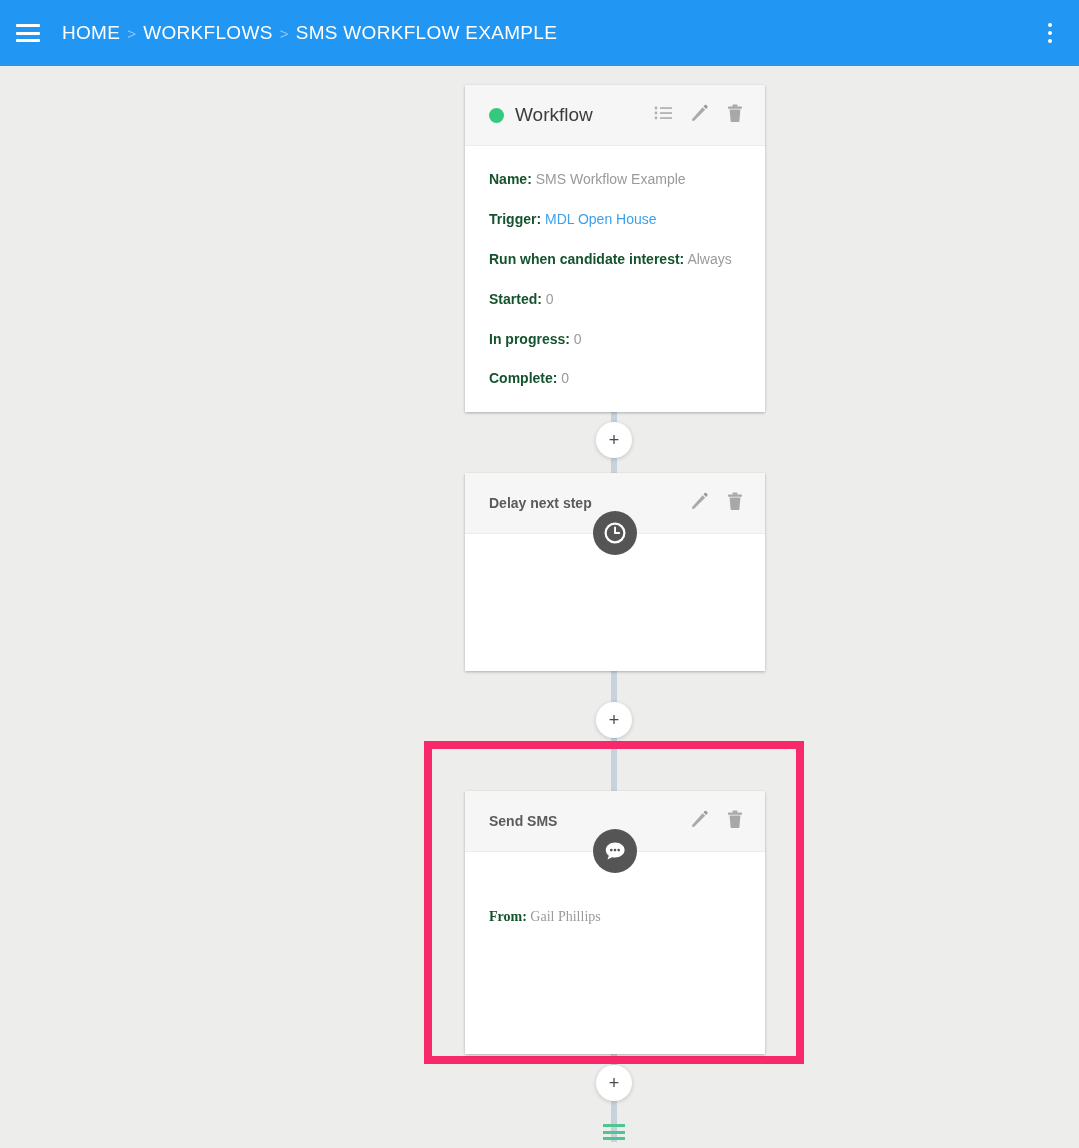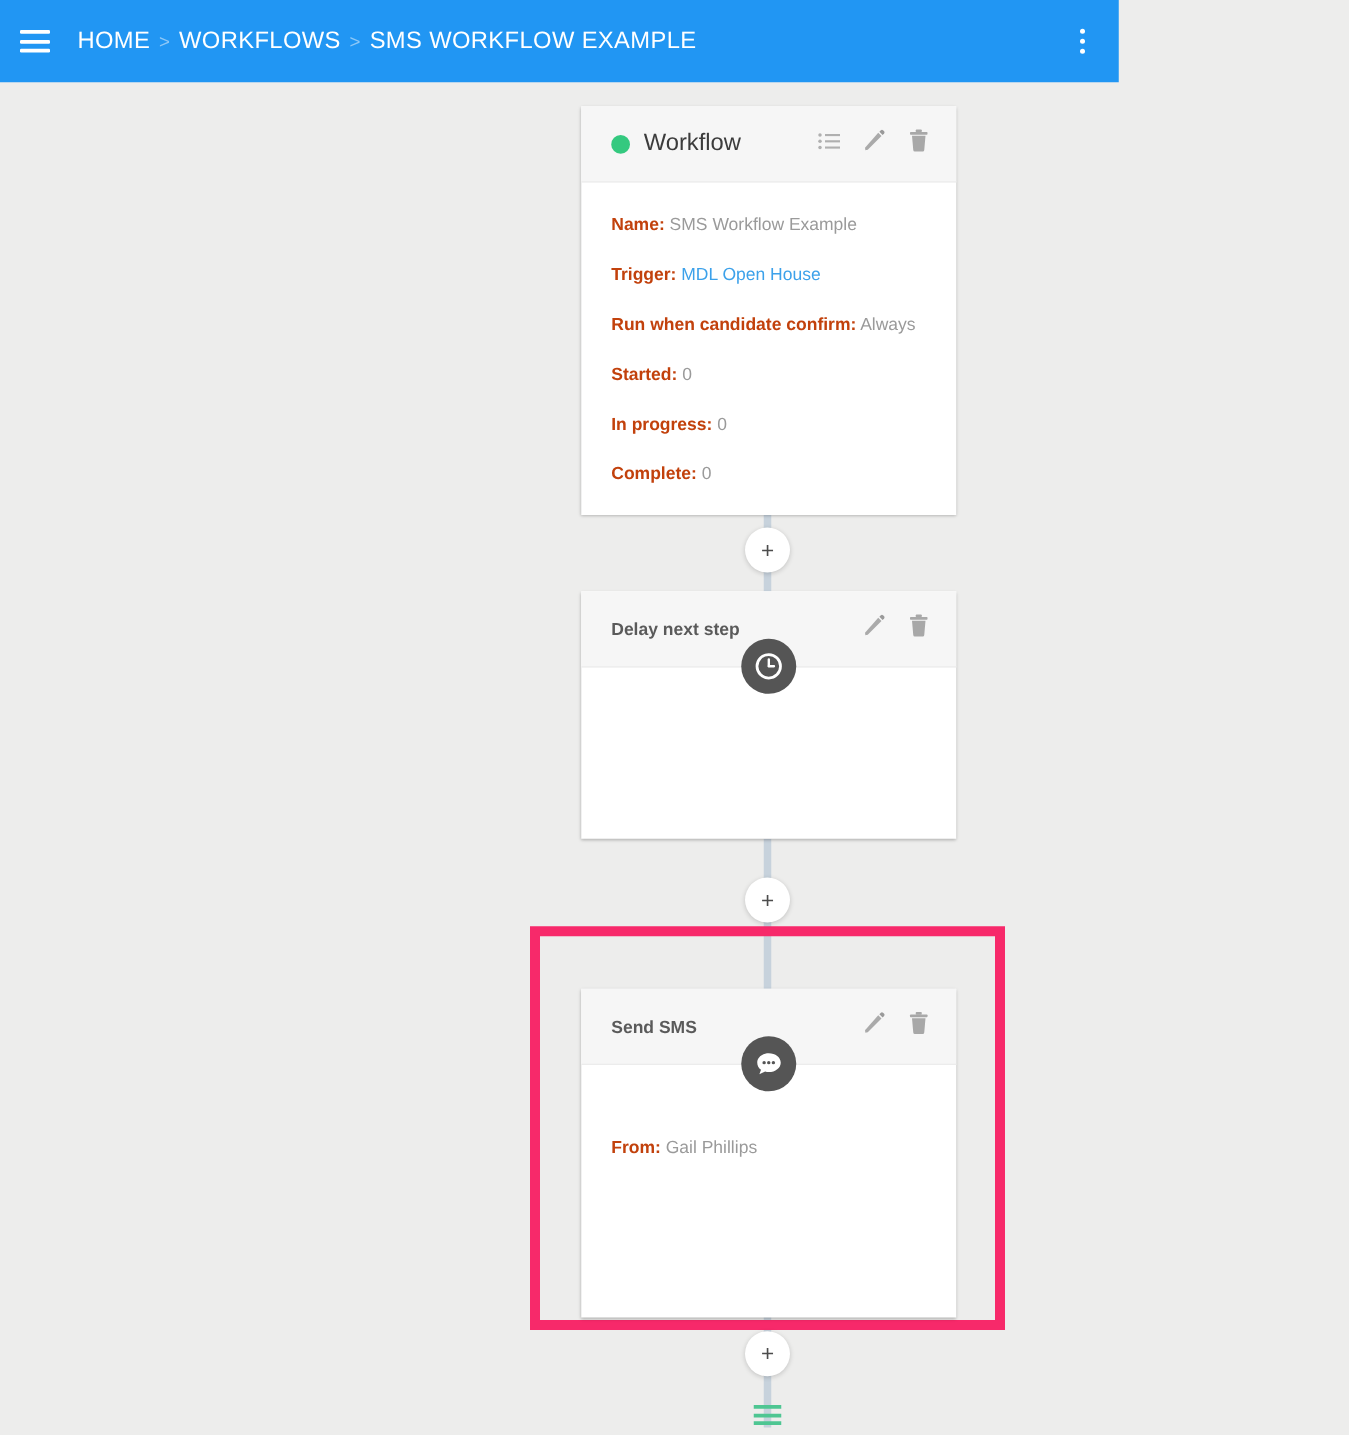--- a/index.html
+++ b/index.html
@@ -8,21 +8,21 @@
     height: 1148px;
     background: #ededec;
     font-family: "Liberation Sans", sans-serif;
     overflow: hidden;
   }
 
   
   .appbar {
     position: absolute;
     top: 0; left: 0;
-    width: 895px;
+    width: 1079px;
     height: 66px;
     background: #2196f3;
     display: flex;
     align-items: center;
   }
   .hamburger {
     width: 24px;
     height: 18px;
     margin-left: 16px;
     margin-right: 22px;
@@ -143,21 +143,21 @@
     margin-left: auto;
     display: flex;
     align-items: center;
     gap: 18px;
   }
   .hicon { cursor: pointer; display: block; }
 
   .card-body { padding: 24px; }
   .row { font-size: 14px; color: #9a9a9a; margin-bottom: 21px; line-height: 1.35; }
   .row:last-child { margin-bottom: 0; }
-  .row b { color: #c2410c; font-weight: bold; }
+  .row b { color: #14532d; font-weight: bold; }
   .row a { color: #3ca1ea; text-decoration: none; cursor: pointer; }
 
   
   .badge {
     position: absolute;
     width: 44px; height: 44px;
     border-radius: 50%;
     background: #555555;
     left: 50%;
     transform: translateX(-50%);
@@ -257,21 +257,21 @@
     <div class="card-body">
       <div class="row">
         <b>Name:</b>
         <span>SMS Workflow Example</span>
       </div>
       <div class="row">
         <b>Trigger:</b>
         <a>MDL Open House</a>
       </div>
       <div class="row">
-        <b>Run when candidate confirm:</b>
+        <b>Run when candidate interest:</b>
         <span>Always</span>
       </div>
       <div class="row">
         <b>Started:</b>
         <span>0</span>
       </div>
       <div class="row">
         <b>In progress:</b>
         <span>0</span>
       </div>
@@ -341,21 +341,21 @@
       <span class="badge">
         <svg width="26" height="26" viewBox="0 0 26 26">
           <path d="M13 4.6 c5.3 0 9.6 3.3 9.6 7.5 c0 4.1 -4.3 7.5 -9.6 7.5 c-1 0 -2 -0.1 -2.9 -0.4 l-4.6 2.2 l1.3 -3.6 c-1.9 -1.4 -3 -3.4 -3 -5.7 c0 -4.2 4.3 -7.5 9.2 -7.5 Z" fill="#ffffff"></path>
           <circle cx="9.3" cy="12.1" r="1.35" fill="#555555"></circle>
           <circle cx="13" cy="12.1" r="1.35" fill="#555555"></circle>
           <circle cx="16.7" cy="12.1" r="1.35" fill="#555555"></circle>
         </svg>
       </span>
     </div>
     <div class="card-body">
-      <div class="row" style="margin-top:32px; margin-bottom:14px;">
+      <div class="row" style="margin-top:32px; margin-bottom:14px;font-family:Liberation Serif, serif;">
         <b>From:</b>
         <span>Gail Phillips</span>
       </div>
     </div>
   </div>
 
   <div class="plusbtn" style="top:999px; left:596px;">
     <span>+</span>
   </div>
 

